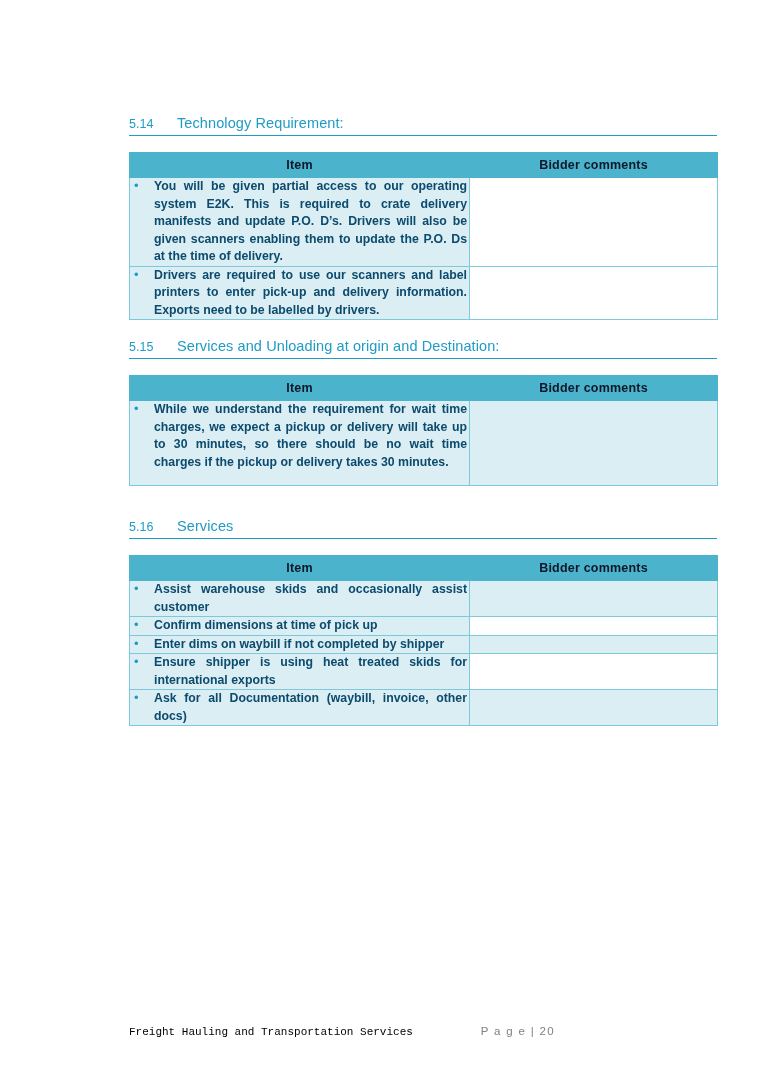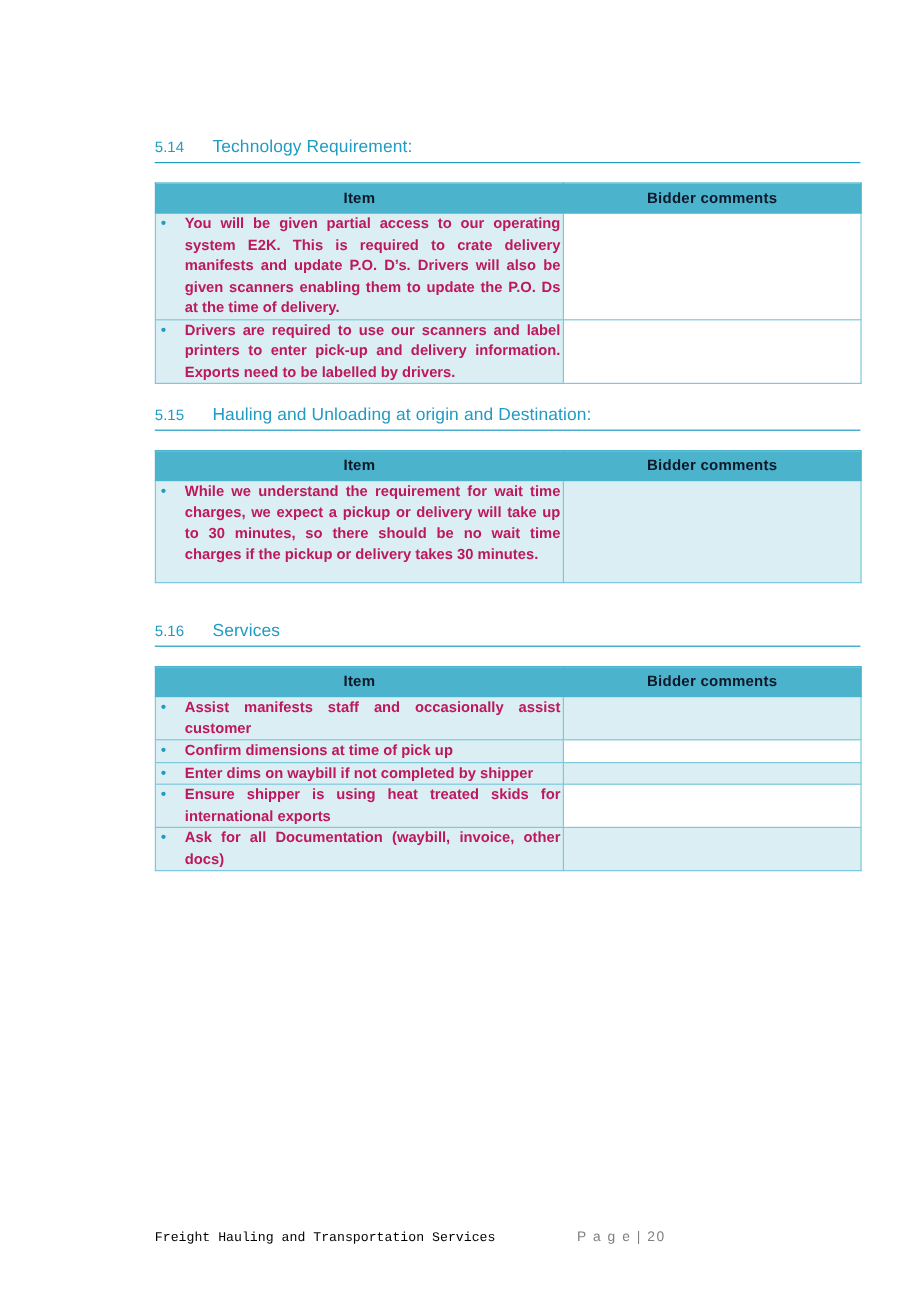--- a/index.html
+++ b/index.html
@@ -97,21 +97,21 @@
     text-align: left;
     padding-left: 4px;
   }
   .bullet-text {
     font-size: 12.3px;
     font-weight: bold;
     line-height: 17.5px;
     text-align: justify;
     text-align-last: left;
     flex: 1;
-    color: #be185d;
+    color: #0c4a6e;
     padding-right: 2px;
   }
 
   
   col.c-item { width: 340px; }
   col.c-comment { width: 248px; }
 
   
   .footer {
     position: absolute;
@@ -174,21 +174,21 @@
               <span class="bullet-text">Drivers are required to use our scanners and label printers to enter pick-up and delivery information. Exports need to be labelled by drivers.</span>
             </div>
           </td>
           <td class="comment-cell"></td>
         </tr>
       </tbody>
     </table>
 
     <div class="section-heading">
       <span class="num">5.15</span>
-      <span class="title">Hauling and Unloading at origin and Destination:</span>
+      <span class="title">Services and Unloading at origin and Destination:</span>
     </div>
 
     <table class="req-table">
       <colgroup>
           <col class="c-item">
           <col class="c-comment">
         </colgroup>
       <thead>
         <tr>
           <th>Item</th>
@@ -225,21 +225,21 @@
         <tr>
           <th>Item</th>
           <th>Bidder comments</th>
         </tr>
       </thead>
       <tbody>
         <tr>
           <td class="item-cell">
             <div class="bullet-row">
               <span class="bullet-dot">•</span>
-              <span class="bullet-text">Assist manifests staff and occasionally assist customer</span>
+              <span class="bullet-text">Assist warehouse skids and occasionally assist customer</span>
             </div>
           </td>
           <td class="comment-cell tinted"></td>
         </tr>
         <tr>
           <td class="item-cell">
             <div class="bullet-row">
               <span class="bullet-dot">•</span>
               <span class="bullet-text">Confirm dimensions at time of pick up</span>
             </div>

